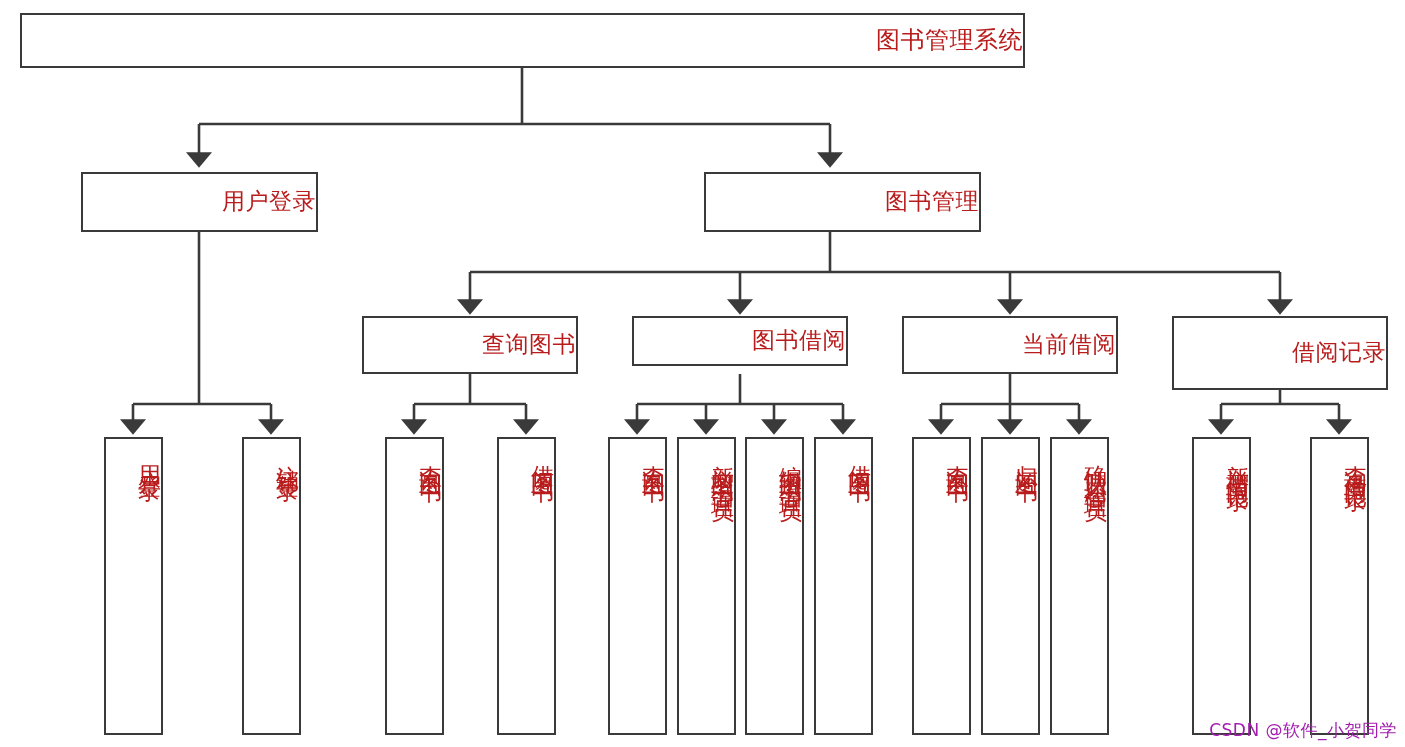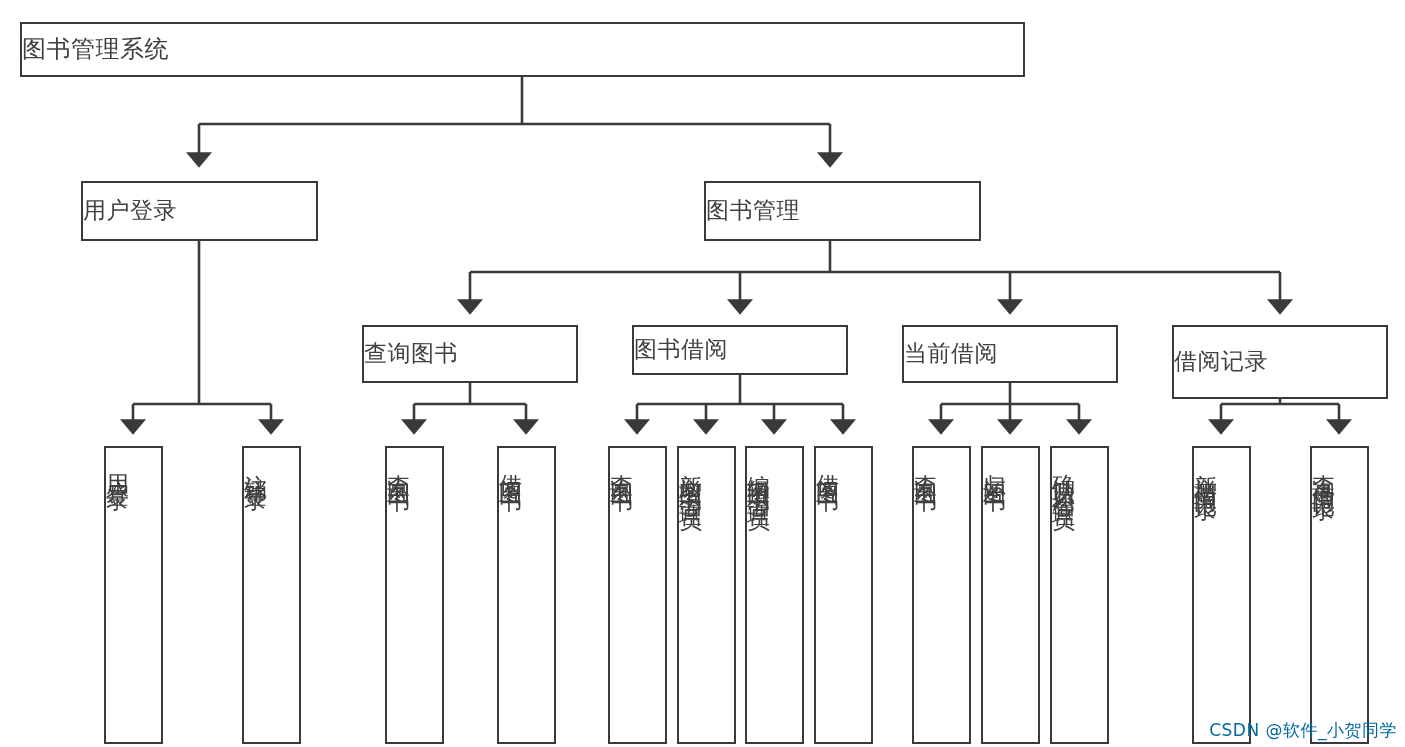--- a/index.html
+++ b/index.html
@@ -26,24 +26,23 @@
     height: 747px;
     pointer-events: none;
   }
   .node {
     position: absolute;
     box-sizing: border-box;
     border: 2.5px solid #3a3a3a;
     background: #ffffff;
     display: flex;
     align-items: center;
-    justify-content: flex-start;
-    color: #404040;
+    justify-content: flex-end;
+    color: #b91c1c;
     z-index: 2;
-    margin-top: 9px;
   }
   .node .label {
     display: block;
     text-align: center;
     line-height: 1.18;
     white-space: nowrap;
   }
   
   .node.h .label {
     font-size: 23px;
@@ -63,21 +62,21 @@
     font-size: 23px;
     line-height: 1.0;
     letter-spacing: 5px;
     white-space: nowrap;
   }
   .watermark {
     position: absolute;
     right: 8px;
     bottom: 5px;
     font-size: 17px;
-    color: #0369a1;
+    color: #a21caf;
     letter-spacing: 0.5px;
     z-index: 5;
     white-space: nowrap;
   }
 </style>
 </head>
 <body>
 
 <div id="canvas">
 

